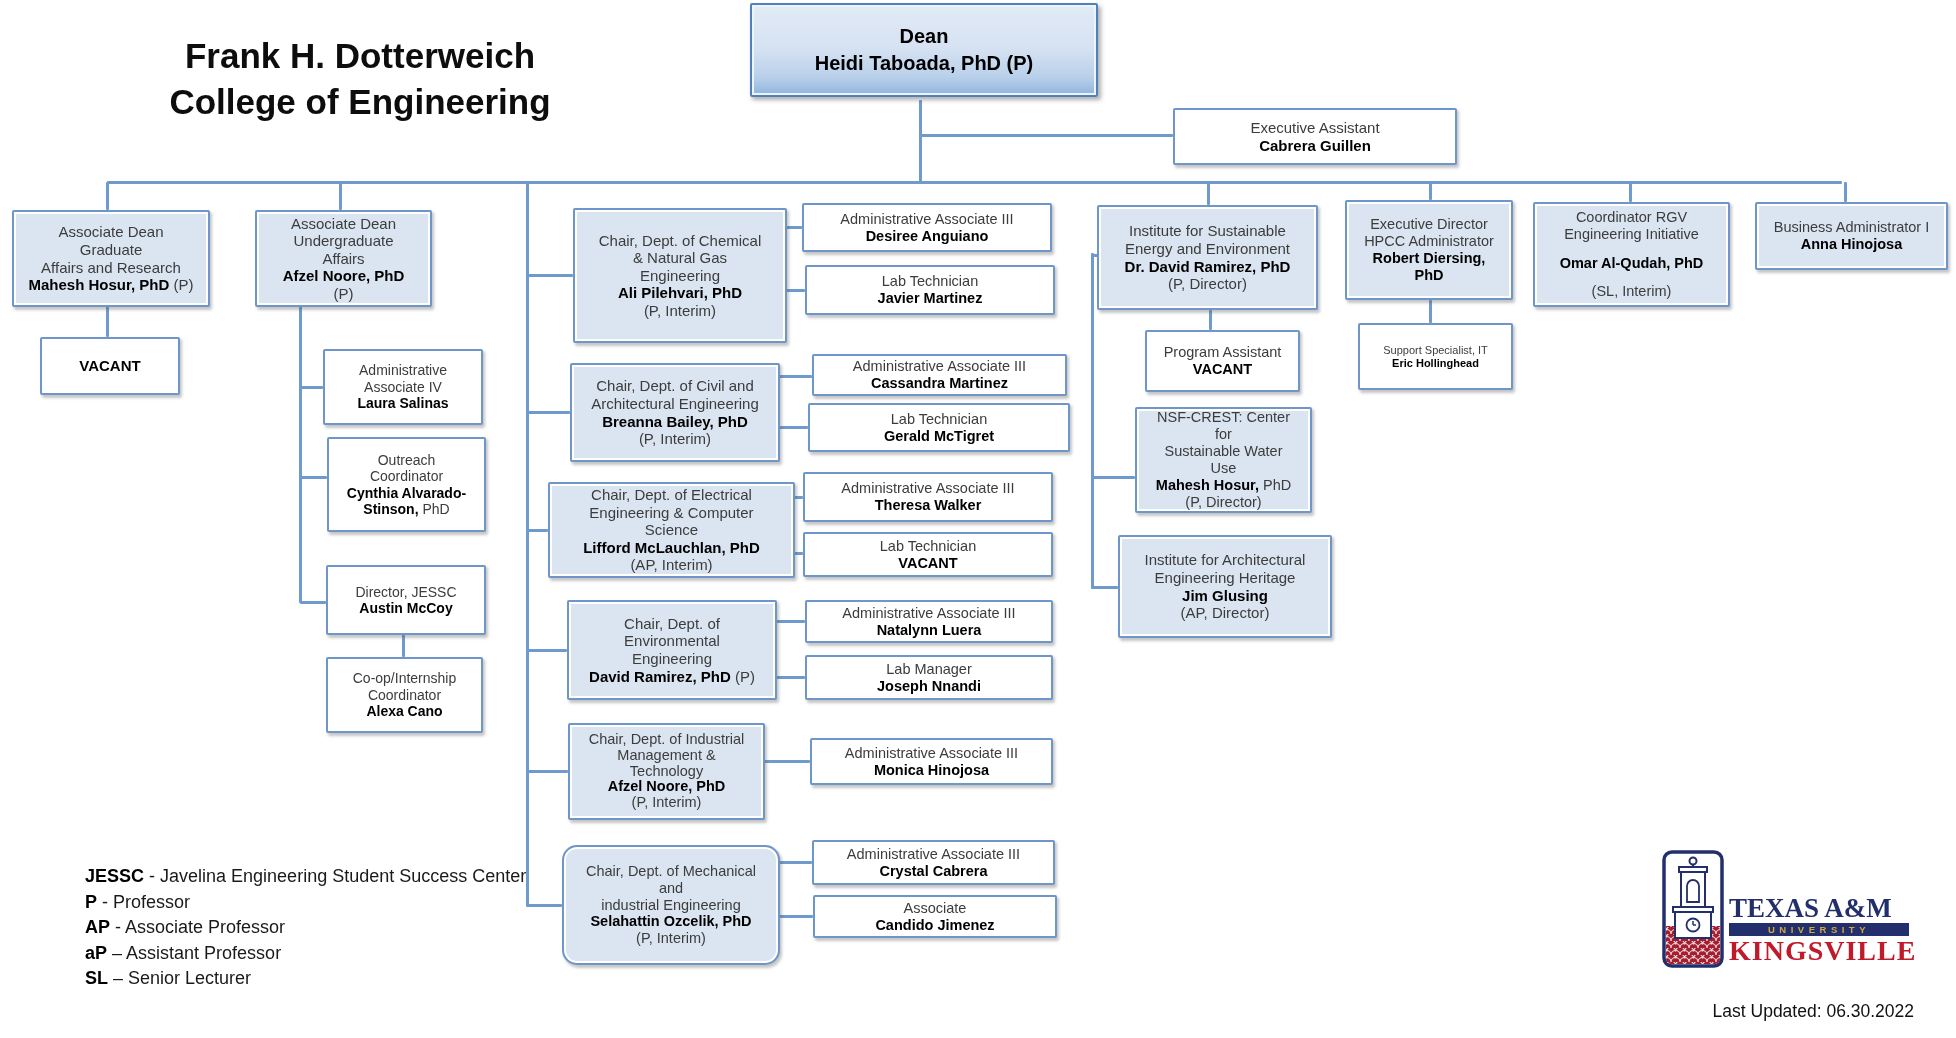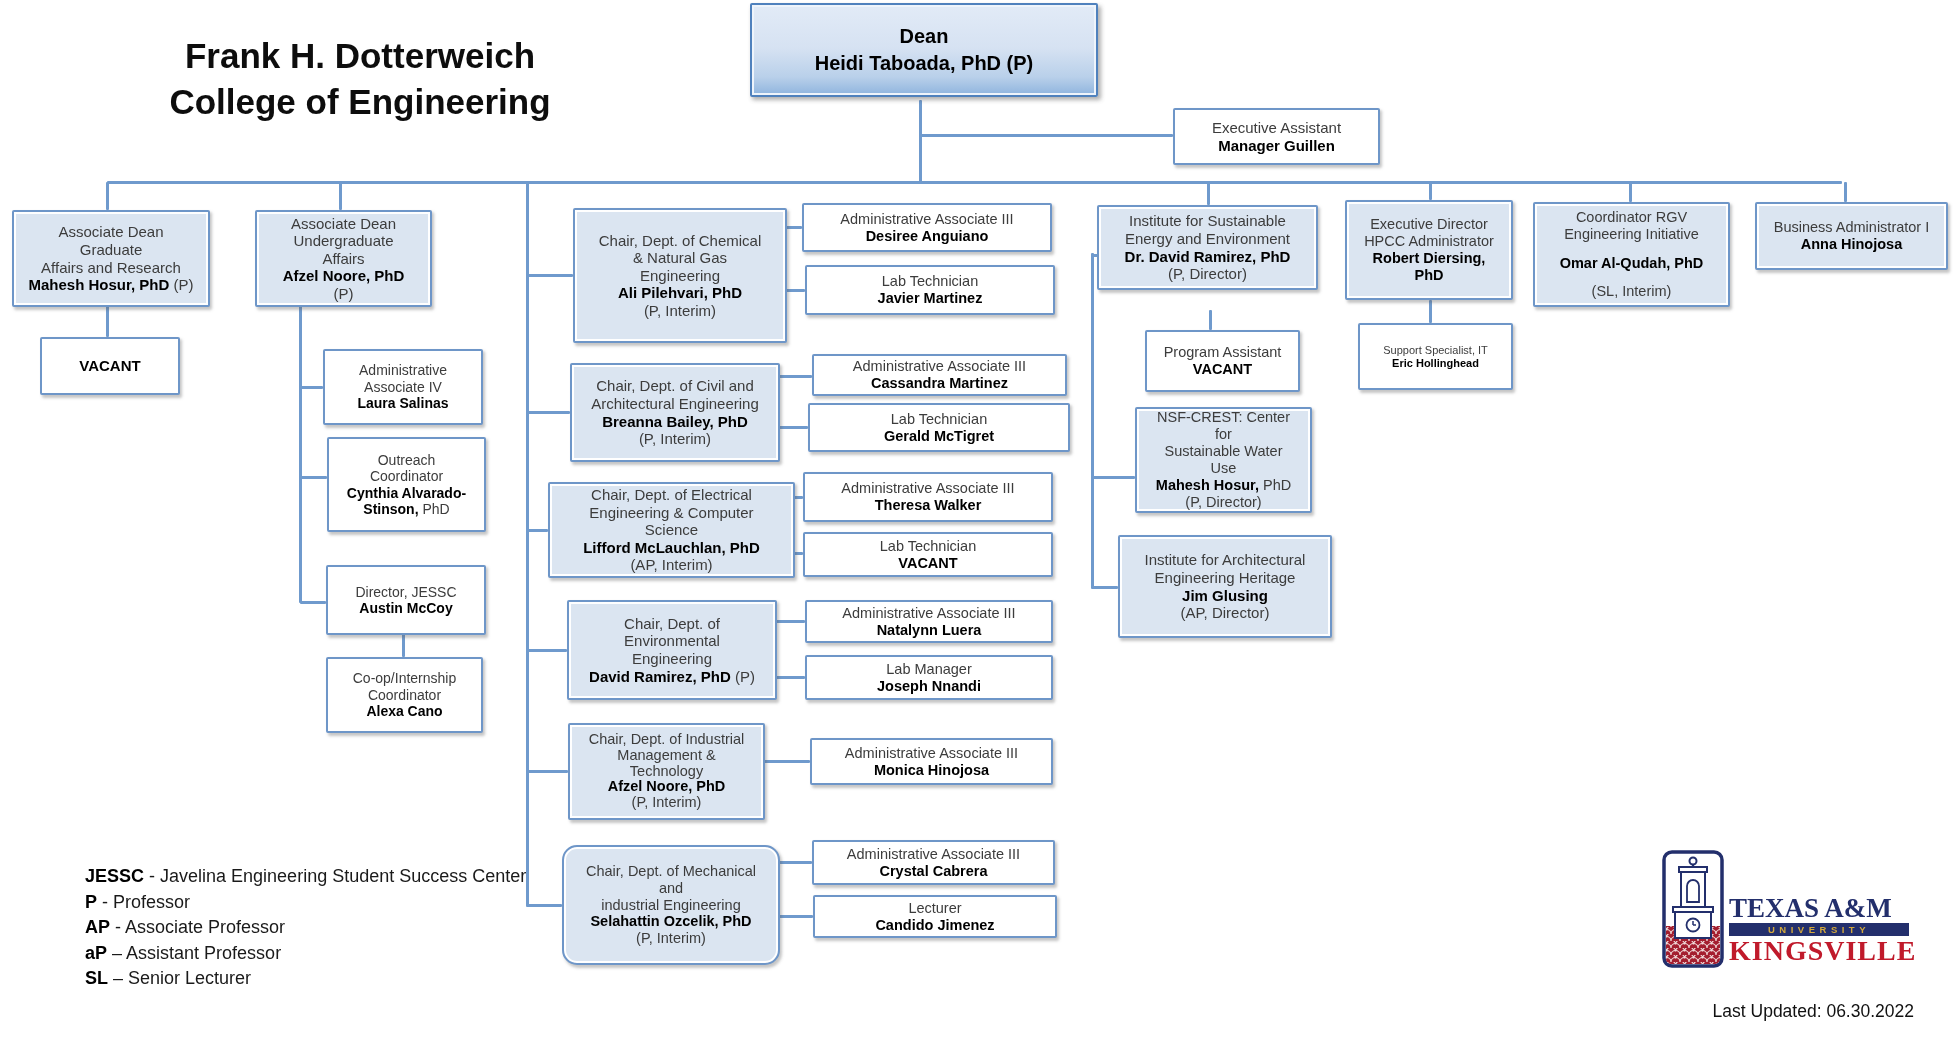--- a/index.html
+++ b/index.html
@@ -96,23 +96,23 @@
       <div class="conn" style="left: 1092px; top: 475.5px; width: 43px; height: 3px;"></div>
       <div class="conn" style="left: 1092px; top: 585.5px; width: 26px; height: 3px;"></div>
       <div class="conn" style="left: 1208.5px; top: 310px; width: 3px; height: 20px;"></div>
       <div class="conn" style="left: 1428.5px; top: 300px; width: 3px; height: 23px;"></div>
     </div>
   <div id="nodes-layer">
       <div class="box dean" style="left: 750px; top: 3px; width: 348px; height: 94px; font-size: 20px;">
         <div class="role">Dean</div>
         <div class="nameline"><span class="nm">Heidi Taboada, PhD (P)</span></div>
       </div>
-      <div class="box white" style="left: 1173px; top: 108px; width: 207px; height: 57px; font-size: 15px;">
+      <div class="box white" style="left: 1173px; top: 108px; width: 284px; height: 57px; font-size: 15px;">
         <div class="role">Executive Assistant</div>
-        <div class="nameline"><span class="nm">Manager Guillen</span></div>
+        <div class="nameline"><span class="nm">Cabrera Guillen</span></div>
       </div>
       <div class="box blue" style="left: 12px; top: 210px; width: 198px; height: 97px; font-size: 15px;">
         <div class="role">Associate Dean Graduate
 Affairs and Research</div>
         <div class="nameline"><span class="nm">Mahesh Hosur, PhD</span><span class="pst"> (P)</span></div>
       </div>
       <div class="box blue" style="left: 255px; top: 210px; width: 177px; height: 97px; font-size: 15px;">
         <div class="role">Associate Dean
 Undergraduate Affairs</div>
         <div class="nameline"><span class="nm">Afzel Noore, PhD</span><span class="pst"> (P)</span></div>
@@ -210,24 +210,24 @@
       </div>
       <div class="box white" style="left: 810px; top: 738px; width: 243px; height: 47px; font-size: 14.5px;">
         <div class="role">Administrative Associate III</div>
         <div class="nameline"><span class="nm">Monica Hinojosa</span></div>
       </div>
       <div class="box white" style="left: 812px; top: 840px; width: 243px; height: 45px; font-size: 14.5px;">
         <div class="role">Administrative Associate III</div>
         <div class="nameline"><span class="nm">Crystal Cabrera</span></div>
       </div>
       <div class="box white" style="left: 813px; top: 895px; width: 244px; height: 43px; font-size: 14.5px;">
-        <div class="role">Lecturer</div>
+        <div class="role">Associate</div>
         <div class="nameline"><span class="nm">Candido Jimenez</span></div>
       </div>
-      <div class="box blue" style="left: 1097px; top: 205px; width: 221px; height: 85px; font-size: 15px;">
+      <div class="box blue" style="left: 1097px; top: 205px; width: 221px; height: 105px; font-size: 15px;">
         <div class="role">Institute for Sustainable
 Energy and Environment</div>
         <div class="nameline"><span class="nm">Dr. David Ramirez, PhD</span></div>
         <div class="note">(P, Director)</div>
       </div>
       <div class="box blue" style="left: 1345px; top: 200px; width: 168px; height: 100px; font-size: 14.5px;">
         <div class="role">Executive Director
 HPCC Administrator</div>
         <div class="nameline"><span class="nm">Robert Diersing, PhD</span></div>
       </div>

